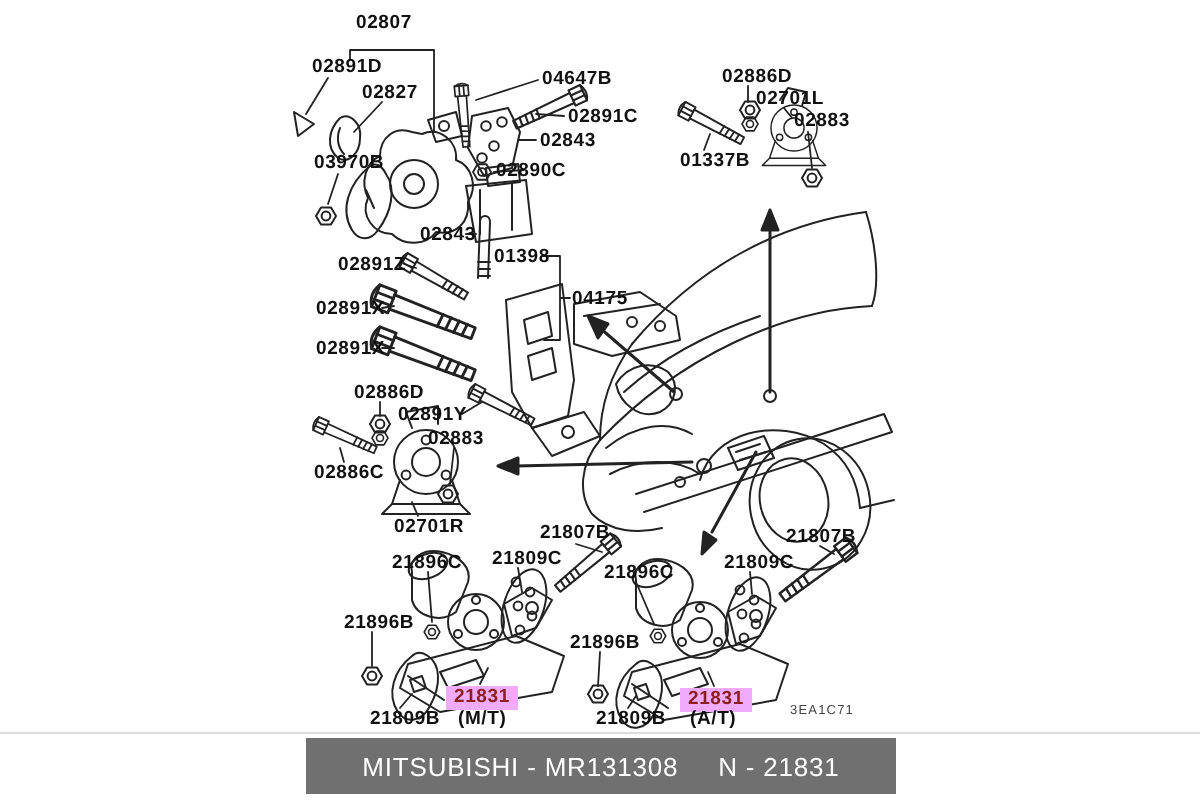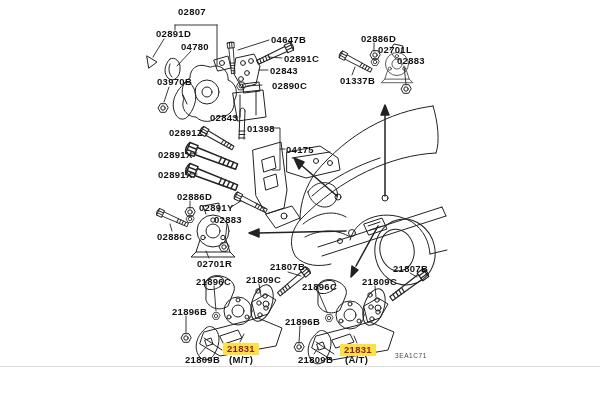--- a/index.html
+++ b/index.html
@@ -3,21 +3,21 @@
 <meta charset="utf-8">
 <style>
   html,body{margin:0;padding:0;}
   body{width:600px;height:400px;background:#ffffff;overflow:hidden;
        font-family:"Liberation Sans",sans-serif;}
   .stage{position:relative;width:600px;height:400px;background:#fff;}
   svg.art{position:absolute;left:0;top:0;}
   .labels{position:absolute;left:0;top:0;width:600px;height:400px;}
   .lbl{position:absolute;font:700 9.5px "Liberation Sans",sans-serif;
        letter-spacing:.3px;color:#111;white-space:nowrap;line-height:1;}
-  .hl{background:#fde047;color:#8b1f1f;padding:1px 4px;margin:-1px -4px;}
+  .hl{background:#f0abfc;color:#8b1f1f;padding:1px 4px;margin:-1px -4px;}
   .code{position:absolute;font:400 6.5px "Liberation Sans",sans-serif;
         color:#444;letter-spacing:.6px;white-space:nowrap;line-height:1;}
   .baseline{position:absolute;left:0;top:366px;width:600px;height:1px;
         background:#dcdcdc;}
   .footer{position:absolute;left:153px;top:369px;width:295px;height:28px;
         background:#707070;color:#fff;display:flex;align-items:center;
         justify-content:center;gap:20px;
         font:400 13px "Liberation Sans",sans-serif;letter-spacing:.4px;}
 </style>
 </head>
@@ -197,25 +197,25 @@
       <path d="M288,272 L301,276 M214,286 L216,311 M259,284 L261,296 M186,316 L186,333"></path>
       <path d="M200,354 L206,347 M240,342 L244,334"></path>
       <path d="M318,291 L327,312 M375,286 L376,297 M410,273 L417,277"></path>
       <path d="M300,326 L299,343 M314,354 L318,348 M357,343 L354,336"></path>
     </g>
   </svg>
 
   <div class="labels">
     <div class="lbl" style="left:178px;top:7px">02807</div>
     <div class="lbl" style="left:156px;top:29px">02891D</div>
-    <div class="lbl" style="left:181px;top:42px">04780</div>
+    <div class="lbl" style="left:181px;top:42px">02827</div>
     <div class="lbl" style="left:271px;top:35px">04647B</div>
     <div class="lbl" style="left:284px;top:54px">02891C</div>
     <div class="lbl" style="left:270px;top:66px">02843</div>
-    <div class="lbl" style="left:272px;top:81px">02890C</div>
+    <div class="lbl" style="left:248px;top:81px">02890C</div>
     <div class="lbl" style="left:157px;top:77px">03970B</div>
     <div class="lbl" style="left:210px;top:113px">02843</div>
     <div class="lbl" style="left:361px;top:34px">02886D</div>
     <div class="lbl" style="left:378px;top:45px">02701L</div>
     <div class="lbl" style="left:397px;top:56px">02883</div>
     <div class="lbl" style="left:340px;top:76px">01337B</div>
     <div class="lbl" style="left:169px;top:128px">02891Z</div>
     <div class="lbl" style="left:247px;top:124px">01398</div>
     <div class="lbl" style="left:286px;top:145px">04175</div>
     <div class="lbl" style="left:158px;top:150px">02891X</div>
@@ -237,14 +237,18 @@
     <div class="lbl" style="left:393px;top:264px">21807B</div>
     <div class="lbl" style="left:285px;top:317px">21896B</div>
     <div class="lbl" style="left:298px;top:355px">21809B</div>
     <div class="lbl hl" style="left:344px;top:345px">21831</div>
     <div class="lbl" style="left:345px;top:355px">(A/T)</div>
     <div class="code" style="left:395px;top:353px">3EA1C71</div>
   </div>
 
   <div class="baseline"></div>
 
+  <div class="footer">
+    <span>MITSUBISHI - MR131308</span>
+    <span>N - 21831</span>
+  </div>
 
 </div>
 
 </body></html>

